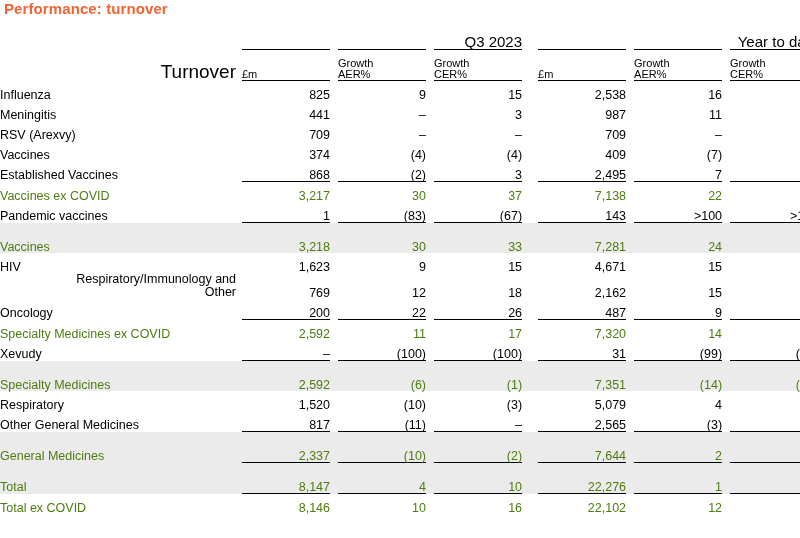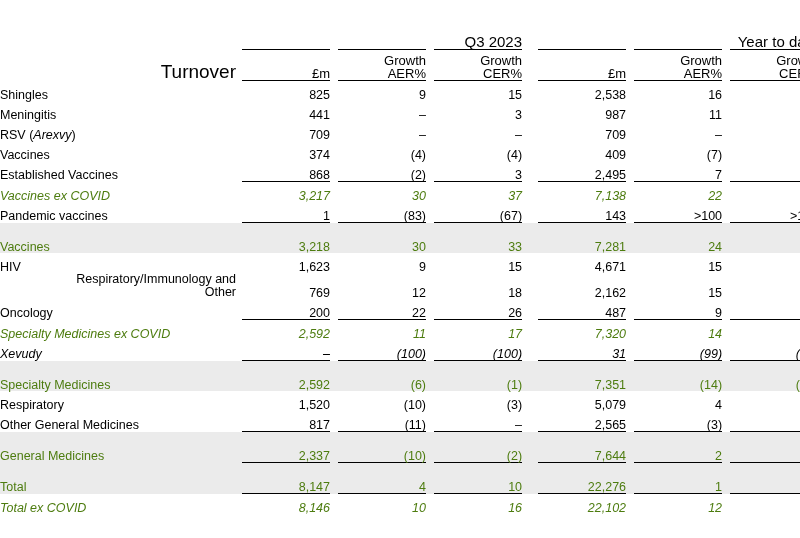--- a/index.html
+++ b/index.html
@@ -69,37 +69,36 @@
   }
 
   
   tr.data > td { height: 20px; }
   tr.hdrgroup > td { height: 16px; }
   tr.hdrcols > td { height: 30px; }
   tr.band > td { height: 30px; }
 
   
   .bold { font-weight: bold; }
-  .ital { font-style: italic; }
+  .ital { }
   .orange { color: #4d7c0f; }
   .hdr-label {
     font-size: 19px;
     font-weight: bold;
     text-align: right;
   }
   .grp-title {
     font-size: 15px;
     font-weight: bold;
     text-align: right;
     padding-right: 6px;
     white-space: nowrap;
   }
   .colhead {
-    font-size: 13px;
-    text-align: right;
+    font-size: 11px;
     padding-right: 6px;
     line-height: 1.12;
     white-space: pre-line;
   }
 
   
   .rule-top { border-top: 1.6px solid #000; }
   .rule-thin-bot { border-bottom: 1.2px solid #000; }
 
   .band-bg { background: #EBEBEB; }
@@ -112,20 +111,21 @@
     display: block;
     line-height: 1.05;
     text-align: right;
   }
 </style>
 </head>
 <body>
 
 <div id="page">
 
+  <div class="page-title">Performance: turnover</div>
 
   <table class="fin">
     <colgroup>
       <col class="c-label">
       <col class="c-gap">
       <col class="c-num">
         <col class="c-sp">
       <col class="c-num">
         <col class="c-sp">
       <col class="c-num">
@@ -160,21 +160,21 @@
         <td class="colhead rule-top rule-thin-bot">£m</td>
         <td></td>
         <td class="colhead rule-top rule-thin-bot">Growth
 AER%</td>
         <td></td>
         <td class="colhead rule-top rule-thin-bot">Growth
 CER%</td>
       </tr>
 
     <tr class="data">
-          <td class="lbl">Shingles</td>
+          <td class="lbl">Influenza</td>
           <td></td>
           <td class="num">825</td>
           <td></td>
           <td class="num">9</td>
           <td></td>
           <td class="num">15</td>
           <td></td>
           <td class="num">2,538</td>
           <td></td>
           <td class="num">16</td>

